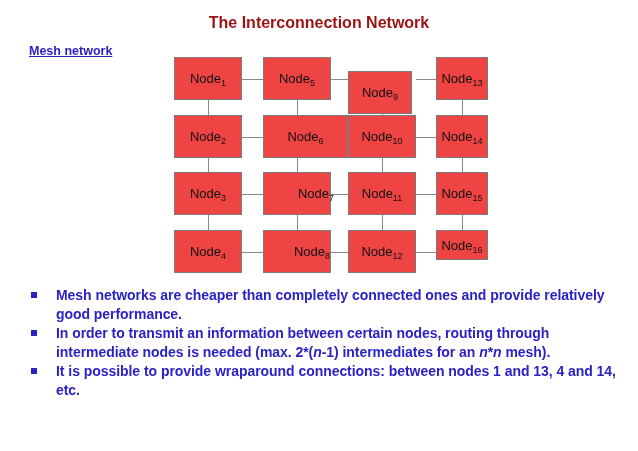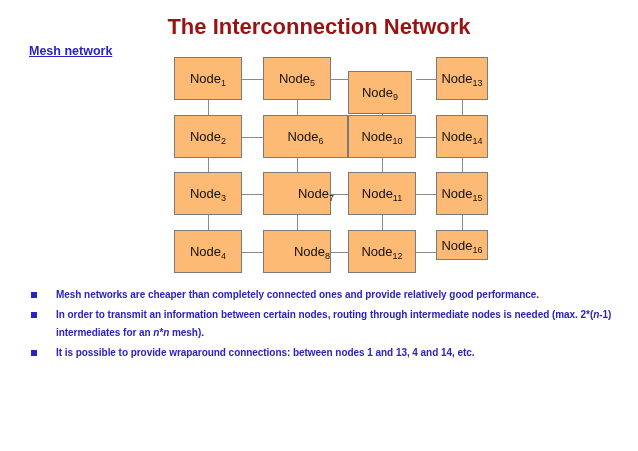--- a/index.html
+++ b/index.html
@@ -16,21 +16,21 @@
     -webkit-font-smoothing: antialiased;
   }
 
   
   .slide-title {
     position: absolute;
     top: 14px;
     left: 0;
     width: 638px;
     text-align: center;
-    font-size: 22px;
+    font-size: 16px;
     font-weight: bold;
     color: #9C1212;
     letter-spacing: 0px;
     white-space: nowrap;
   }
 
   
   .section-link {
     position: absolute;
     top: 44px;
@@ -48,21 +48,21 @@
     position: absolute;
     top: 57px;
     left: 174px;
     width: 315px;
     height: 217px;
   }
   .node-box {
     position: absolute;
     box-sizing: border-box;
     border: 1px solid #7b7b7b;
-    background: #fdba74;
+    background: #ef4444;
     display: flex;
     align-items: center;
     justify-content: center;
     font-size: 13px;
     color: #111111;
     z-index: 2;
   }
   .node-box .node-label {
     display: inline-block;
   }
@@ -84,21 +84,21 @@
   .bullet-list {
     position: absolute;
     top: 286px;
     left: 28px;
     width: 590px;
   }
   .bullet-item {
     position: relative;
     padding-left: 28px;
     margin-bottom: 1px;
-    font-size: 10px;
+    font-size: 14px;
     font-weight: bold;
     color: #2B22C4;
     line-height: 18.5px;
     letter-spacing: -0.05px;
   }
   .bullet-item .bullet-marker {
     position: absolute;
     left: 3px;
     top: 6px;
     width: 6px;

